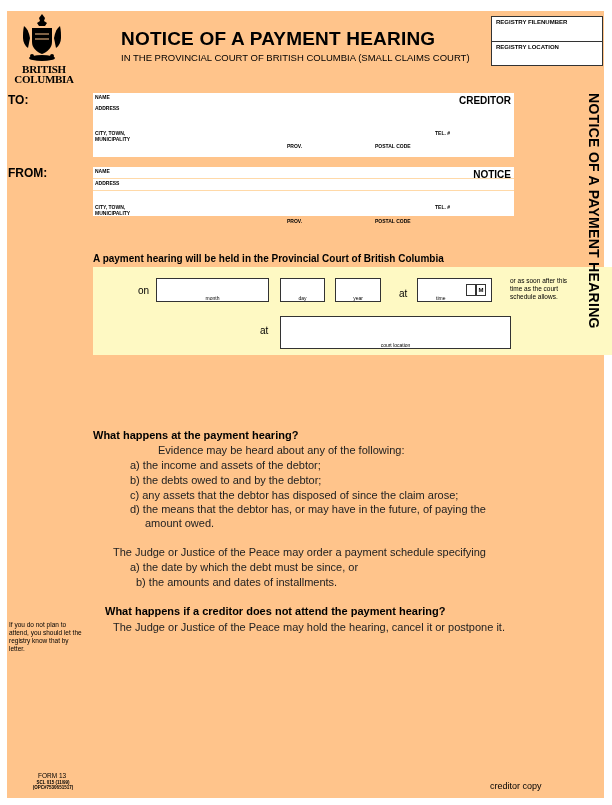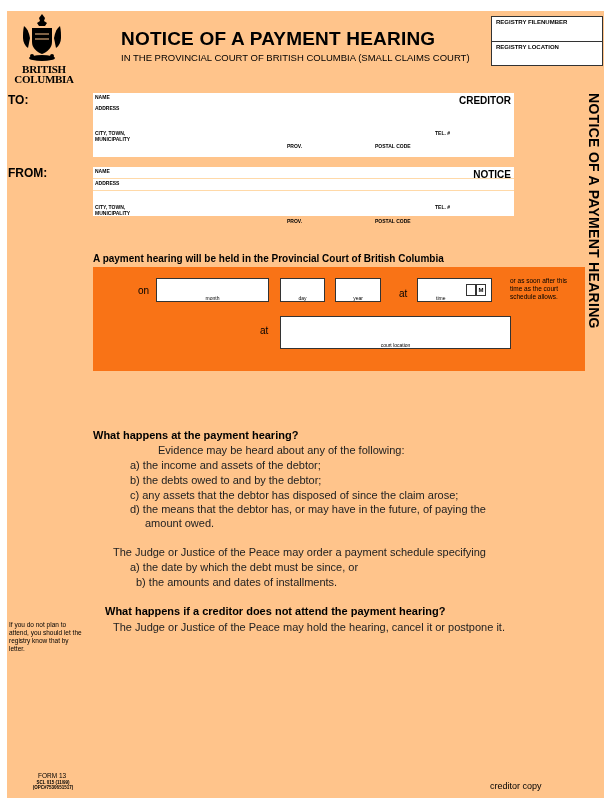--- a/index.html
+++ b/index.html
@@ -13,21 +13,21 @@
   .reg-box .cell { height:24px; box-sizing:border-box; font-size:6px; font-weight:bold; padding:2px 4px; }
   .reg-box .cell + .cell { border-top:1px solid #333; }
   .party-label { position:absolute; left:8px; font-size:12px; font-weight:bold; }
   .party-box { position:absolute; left:93px; width:421px; background:#fff; }
   .party-box .lbl { position:absolute; left:2px; font-size:5px; font-weight:bold; line-height:6px; }
   .party-box .role { position:absolute; right:3px; top:2px; font-size:10px; font-weight:bold; }
   .party-box .tel { position:absolute; left:342px; font-size:5px; font-weight:bold; }
   .under { position:absolute; font-size:5px; font-weight:bold; }
   .hline { position:absolute; left:93px; width:421px; height:1px; background:#ffd9a8; }
   .hearing-head { position:absolute; left:93px; top:253px; font-size:10px; font-weight:bold; white-space:nowrap; }
-  .hearing-box { position:absolute; left:93px; top:267px; width:492px; height:104px; background:#f97316; }
+  .hearing-box { position:absolute; left:93px; top:267px; width:492px; height:88px; background:#fef9c3;padding-left:28px; }
   .field { position:absolute; border:1px solid #333; box-sizing:border-box; background:#fff; }
   .field .cap { position:absolute; bottom:0px; left:0; right:0; text-align:center; font-size:5px; }
   .txt-on, .txt-at { position:absolute; font-size:10px; }
   .meridiem { position:absolute; border:1px solid #333; box-sizing:border-box; width:10px; height:12px; font-size:6px; font-weight:bold; text-align:center; line-height:11px; }
   .ampm-blank { position:absolute; border:1px solid #333; box-sizing:border-box; width:10px; height:12px; }
   .note-small { position:absolute; left:510px; top:277px; width:70px; font-size:6.5px; line-height:8px; }
   .side-title { position:absolute; left:584px; top:93px; width:20px; height:310px; }
   .side-title span { position:absolute; left:18px; top:0; transform-origin:0 0; transform:rotate(90deg); white-space:nowrap; font-size:14px; font-weight:bold; letter-spacing:0.3px; }
   .section-h { position:absolute; left:93px; font-size:11px; font-weight:bold; white-space:nowrap; }
   .para { position:absolute; font-size:11px; white-space:nowrap; color:#222; }

